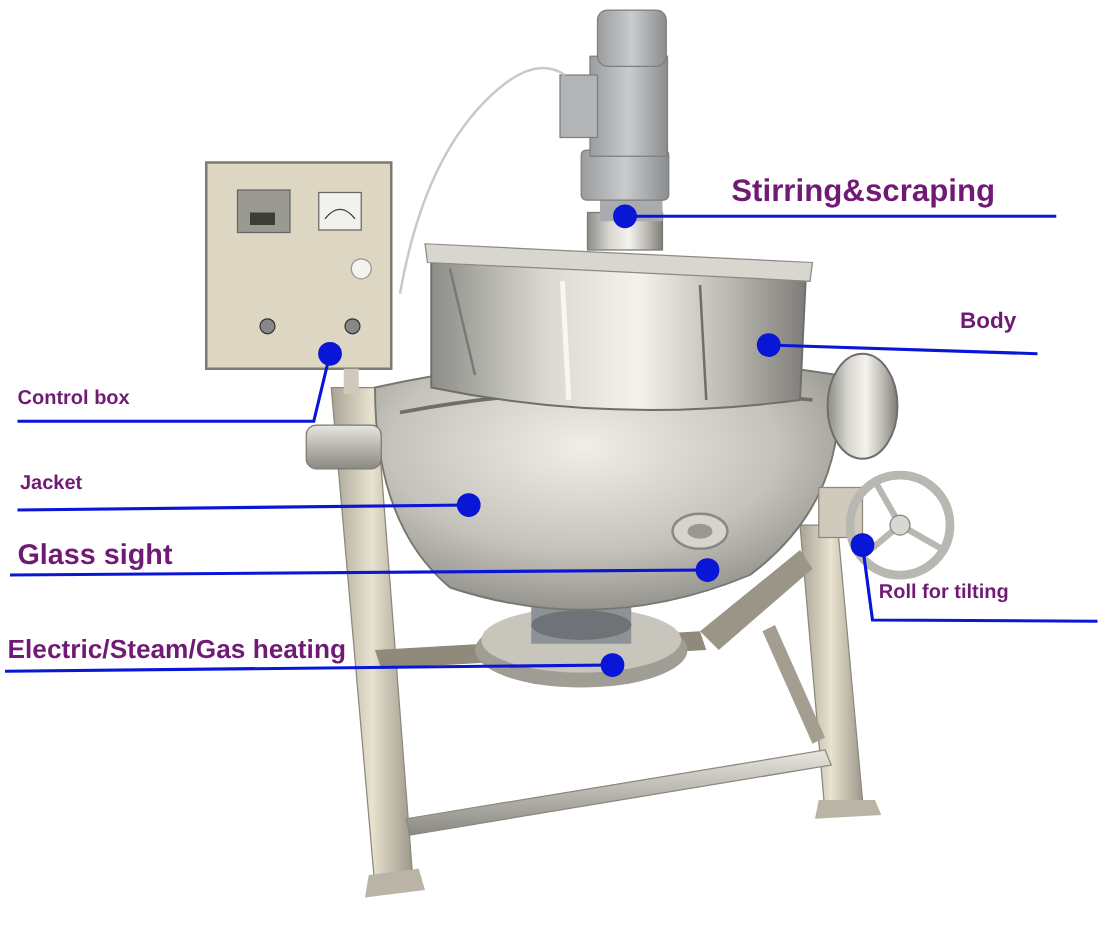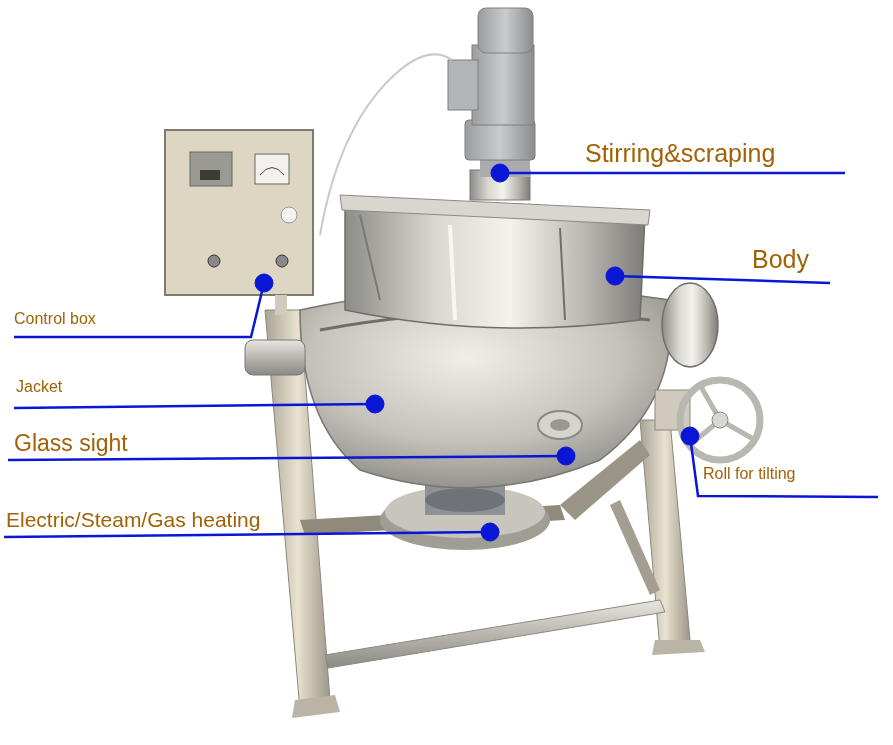--- a/index.html
+++ b/index.html
@@ -2,29 +2,29 @@
 <html><head>
   <meta charset="utf-8">
   <style>
     html, body { margin: 0; padding: 0; background: #ffffff; }
     body { width: 893px; height: 745px; position: relative; overflow: hidden;
            font-family: "Liberation Sans", sans-serif; }
     #stage { position: absolute; left: 0; top: 0; width: 893px; height: 745px; }
     svg.machine { position: absolute; left: 0; top: 0; }
     .label {
       position: absolute;
-      color: #a16207;
+      color: #701a75;
       font-family: "Liberation Sans", sans-serif;
-      font-weight: normal;
+      font-weight: bold;
       white-space: nowrap;
       line-height: 1;
       text-shadow: 0 0 1px #ffffff, 0 0 2px #ffffff;
     }
     .l-stirring { left: 585px; top: 141px; font-size: 25px; }
-    .l-body     { left: 752px; top: 247px; font-size: 25px; }
+    .l-body     { left: 768px; top: 247px; font-size: 18px; }
     .l-control  { left: 14px;  top: 311px; font-size: 16px; }
     .l-jacket   { left: 16px;  top: 379px; font-size: 16px; }
     .l-glass    { left: 14px;  top: 432px; font-size: 23px; }
     .l-heating  { left: 6px;   top: 509px; font-size: 21px; }
     .l-roll     { left: 703px; top: 466px; font-size: 16px; }
   </style>
 </head>
 <body>
 
 <div id="stage">

